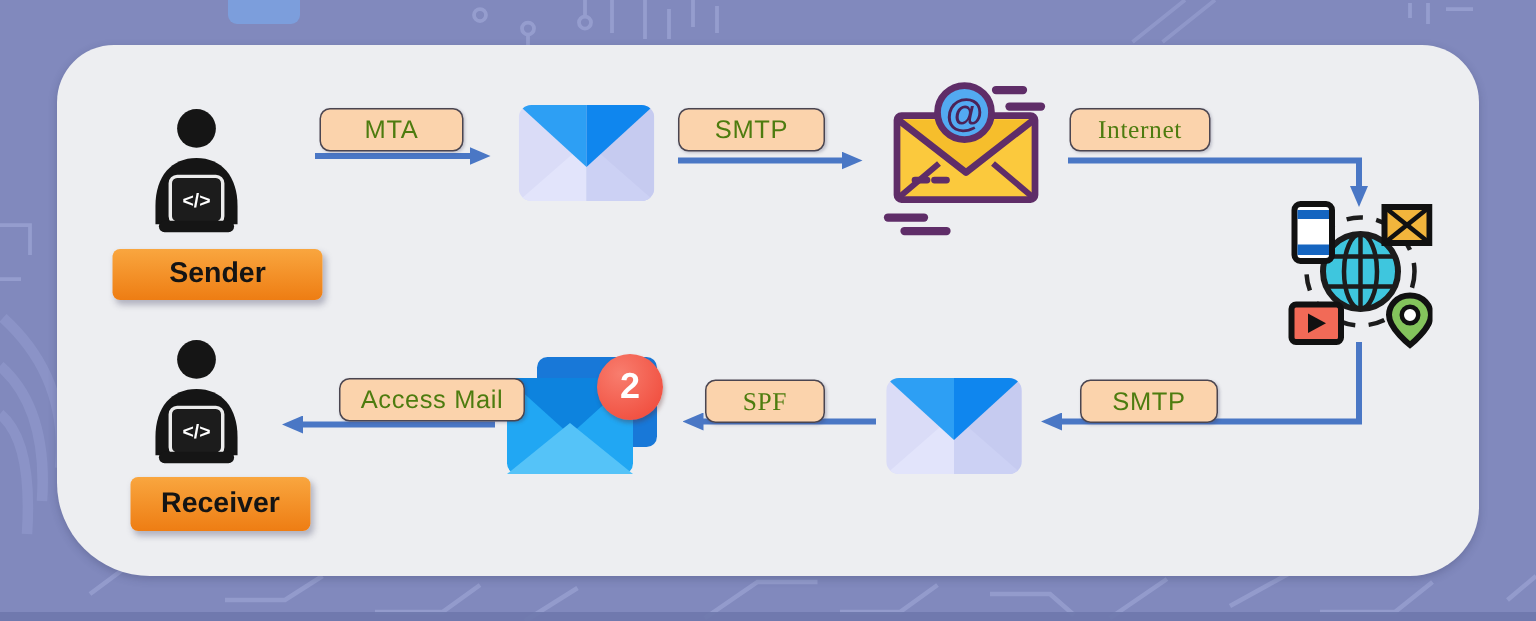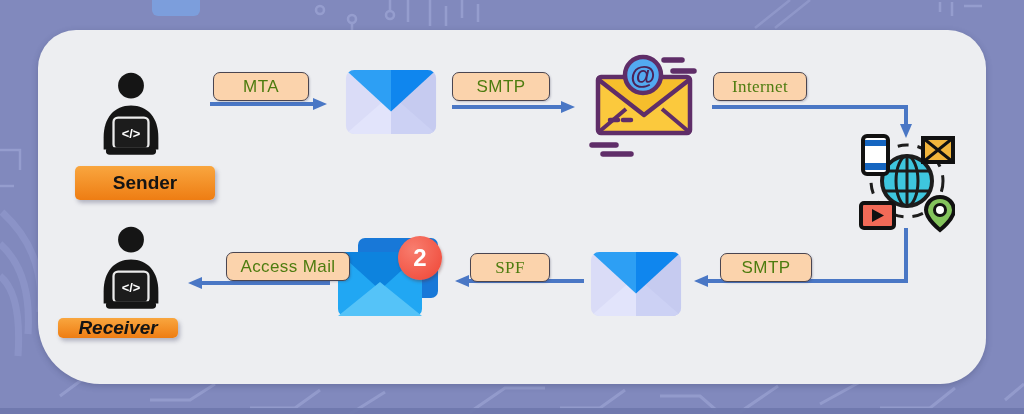--- a/index.html
+++ b/index.html
@@ -181,15 +181,15 @@
 
   <div class="chip" style="left:190px;top:252px;width:122px;height:27px;margin-left:36px;">Access Mail</div>
 
   <svg class="node" style="left:93px;top:224px;" width="76" height="86" viewBox="0 0 100 112">
     <circle cx="50" cy="20" r="17" fill="#151515"></circle>
     <path d="M14,104 L14,88 C14,62 28,46 50,46 C72,46 86,62 86,88 L86,104 Z" fill="#151515"></path>
     <rect x="27" y="62" width="46" height="41" rx="6" fill="#1c1c1c" stroke="#ececec" stroke-width="3"></rect>
     <text x="50" y="89" text-anchor="middle" font-size="17" font-weight="bold" fill="#ffffff">&lt;/&gt;</text>
     <rect x="17" y="101" width="66" height="10" rx="5" fill="#151515"></rect>
   </svg>
-  <div class="obtn" style="left:58px;top:318px;width:120px;height:20px;font-style:italic;">Receiver</div>
+  <div class="obtn" style="left:87px;top:318px;width:120px;height:36px;">Receiver</div>
 
 </div>
 
 </body></html>

